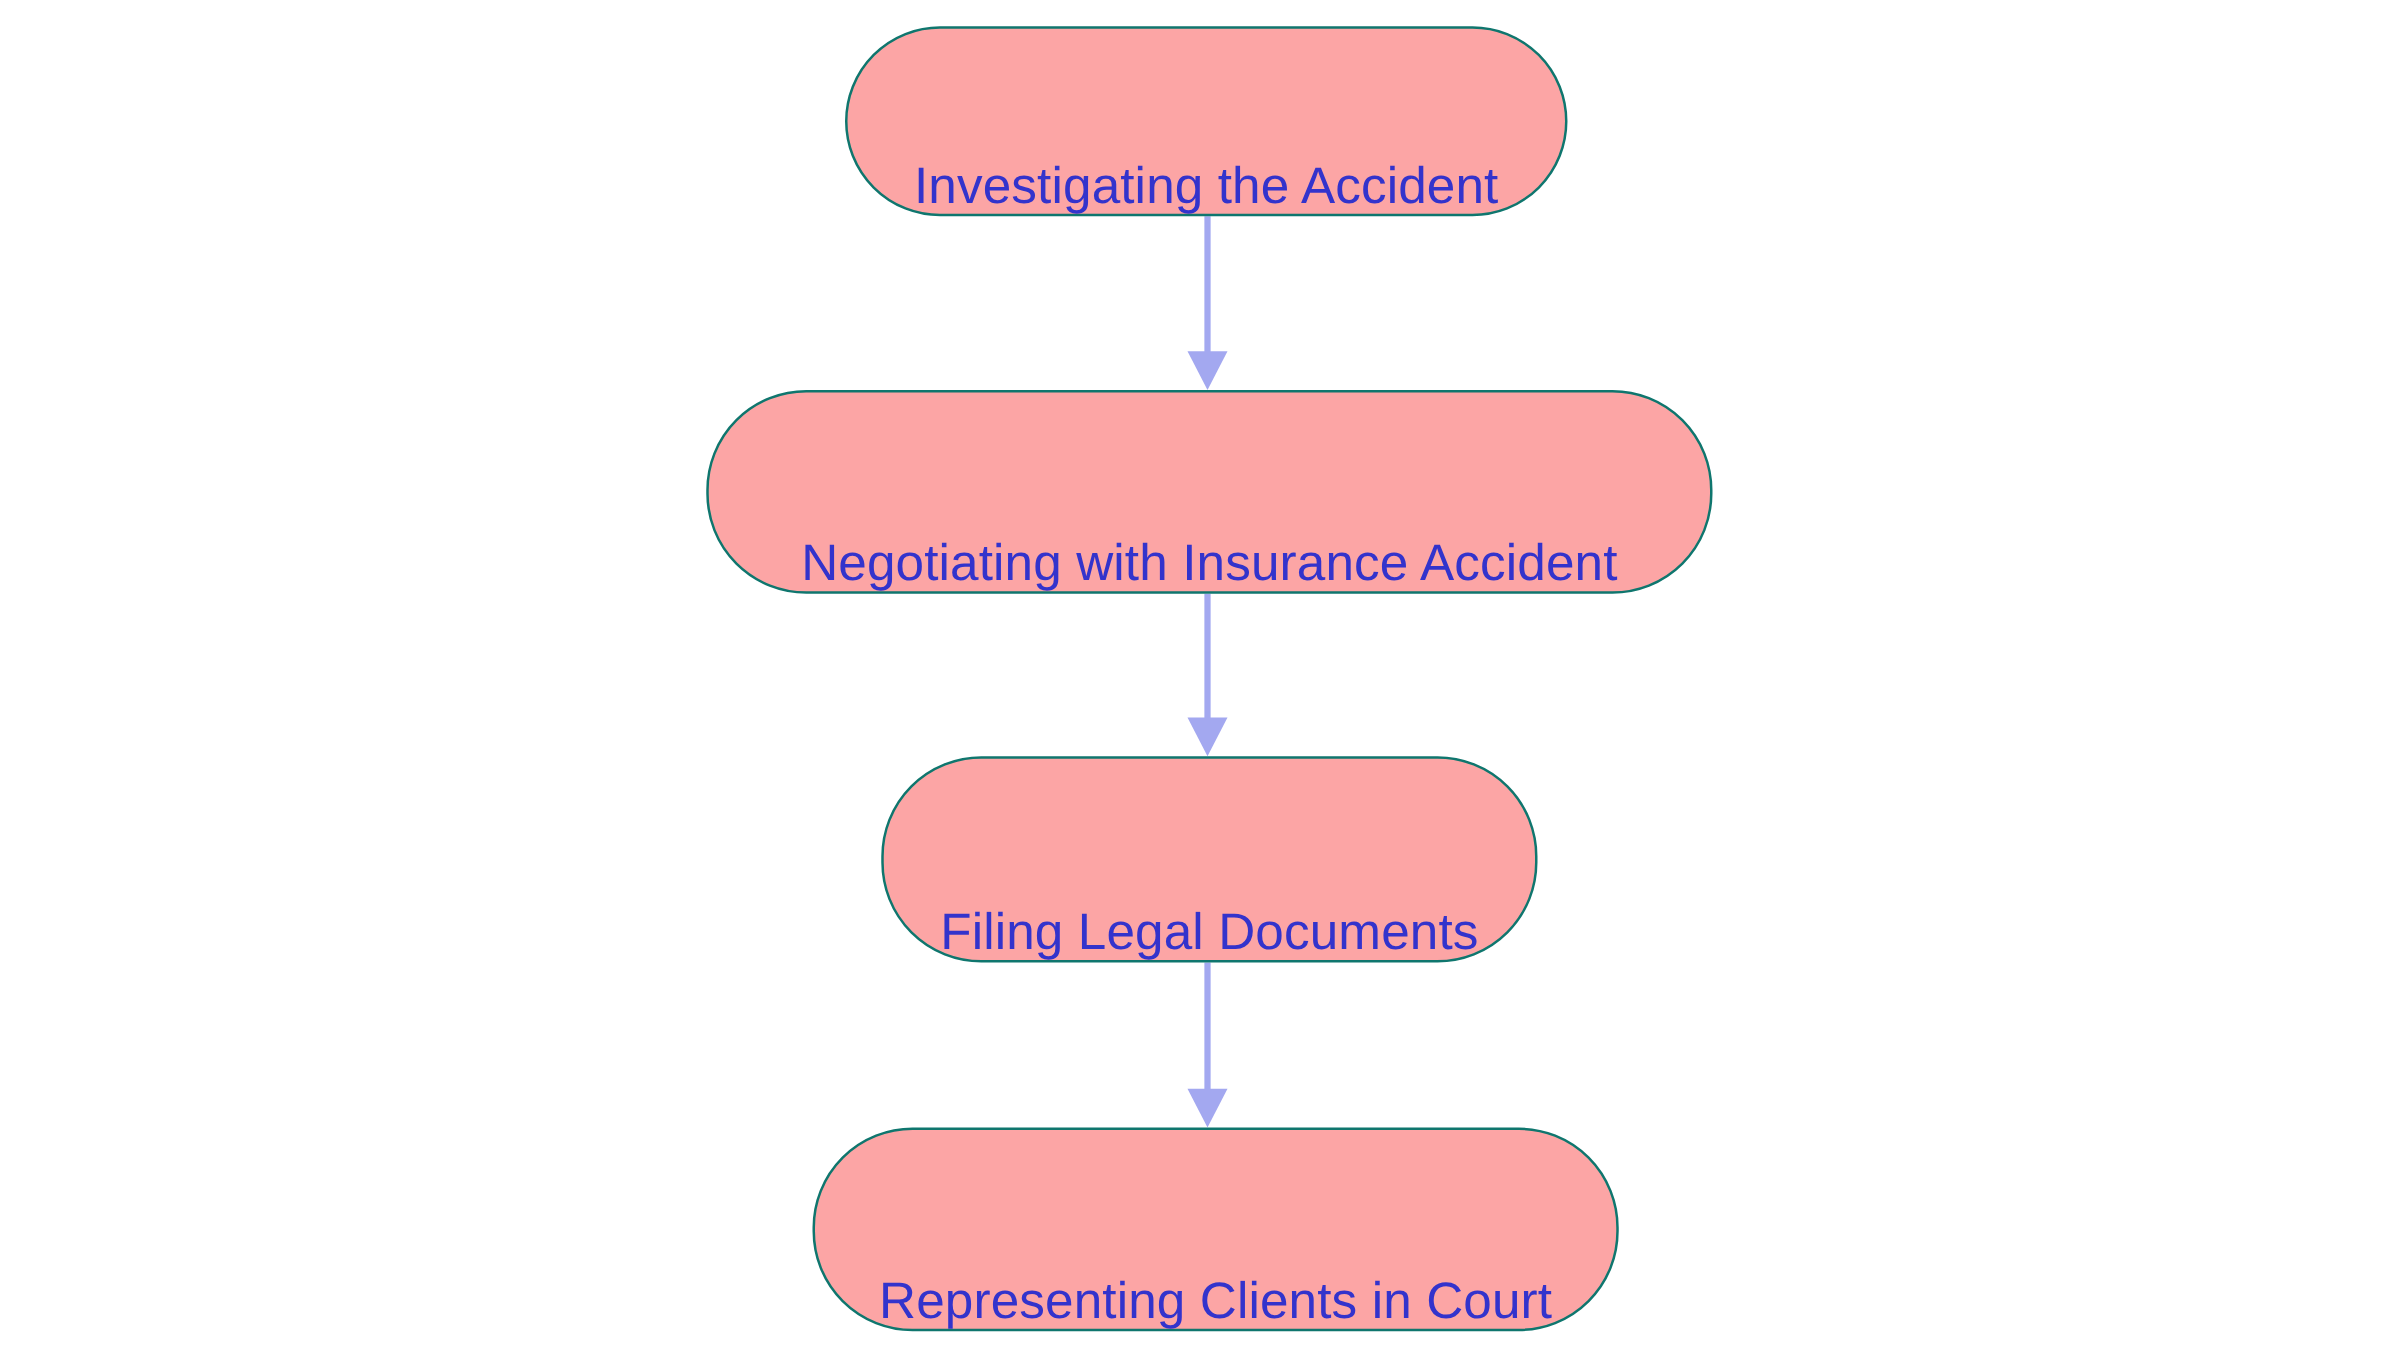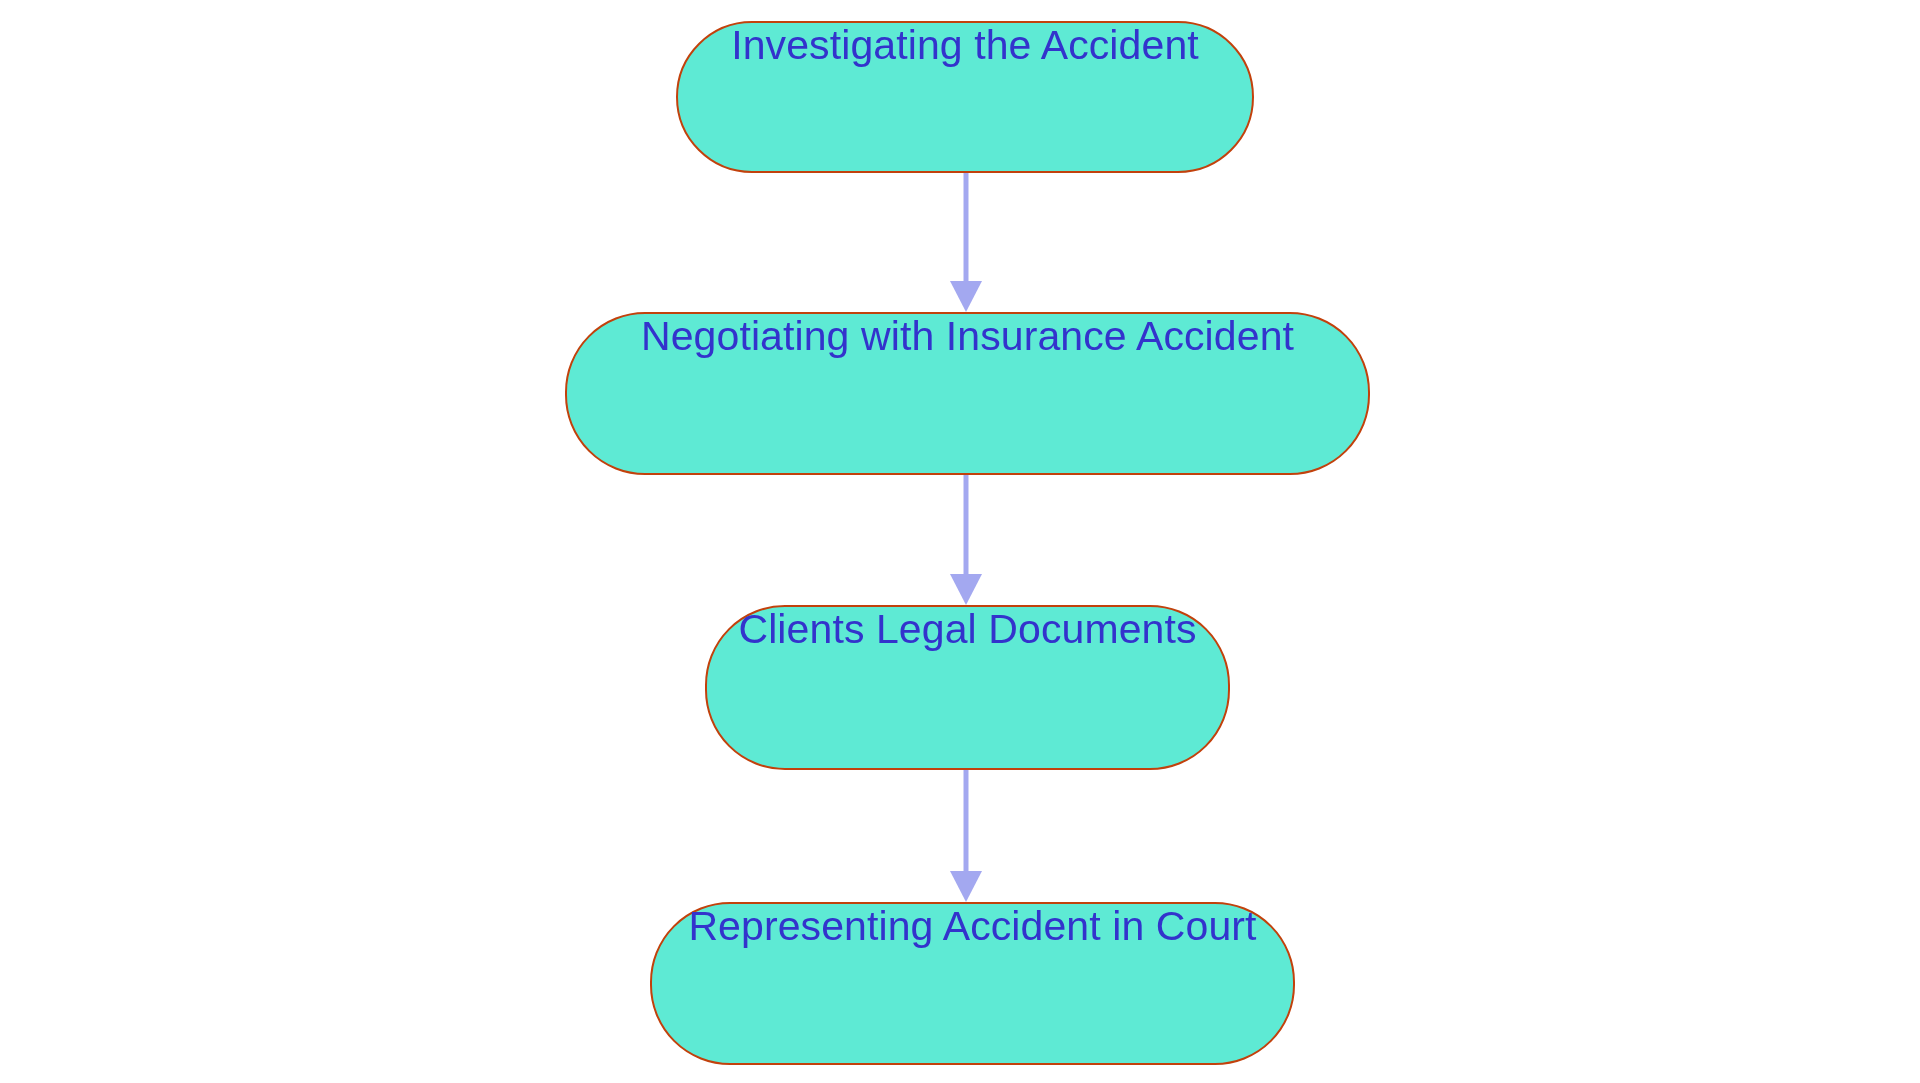--- a/index.html
+++ b/index.html
@@ -18,24 +18,24 @@
     position: relative;
     width: 1920px;
     height: 1083px;
     background: #ffffff;
   }
 
   .flow-node {
     position: absolute;
     box-sizing: border-box;
     display: flex;
-    align-items: flex-start;
+    align-items: flex-end;
     justify-content: center;
-    background: #5eead4;
-    border: 2px solid #c2410c;
+    background: #fca5a5;
+    border: 2px solid #0f766e;
     border-radius: 80px;
     text-align: center;
   }
 
   .flow-node-label {
     color: #3333cc;
     font-family: "Liberation Sans", sans-serif;
     font-size: 41px;
     font-weight: 400;
     line-height: 1.1;
@@ -92,20 +92,20 @@
 
   <div class="flow-node" id="node-investigating">
     <span class="flow-node-label">Investigating the Accident</span>
   </div>
 
   <div class="flow-node" id="node-negotiating">
     <span class="flow-node-label">Negotiating with Insurance Accident</span>
   </div>
 
   <div class="flow-node" id="node-filing">
-    <span class="flow-node-label">Clients Legal Documents</span>
+    <span class="flow-node-label">Filing Legal Documents</span>
   </div>
 
   <div class="flow-node" id="node-representing">
-    <span class="flow-node-label">Representing Accident in Court</span>
+    <span class="flow-node-label">Representing Clients in Court</span>
   </div>
 
 </div>
 
 </body></html>

